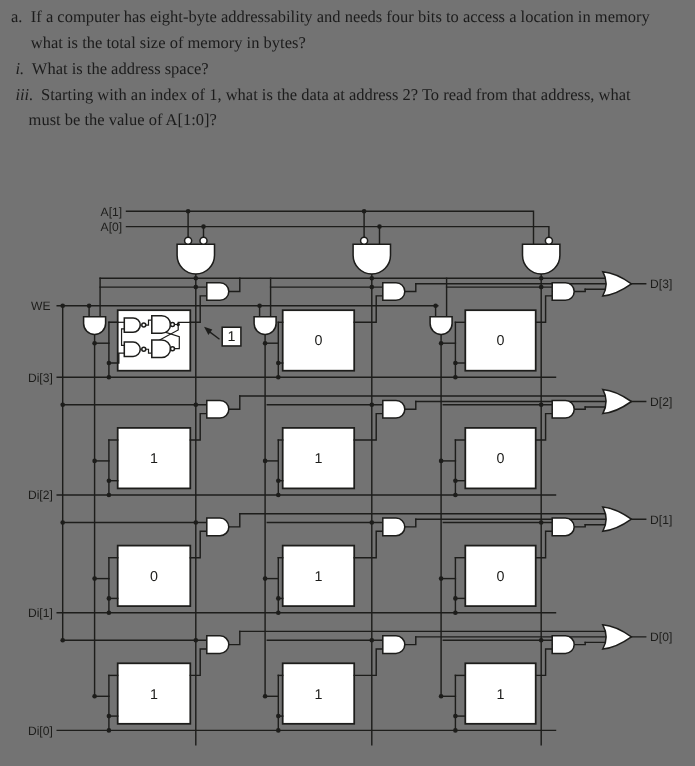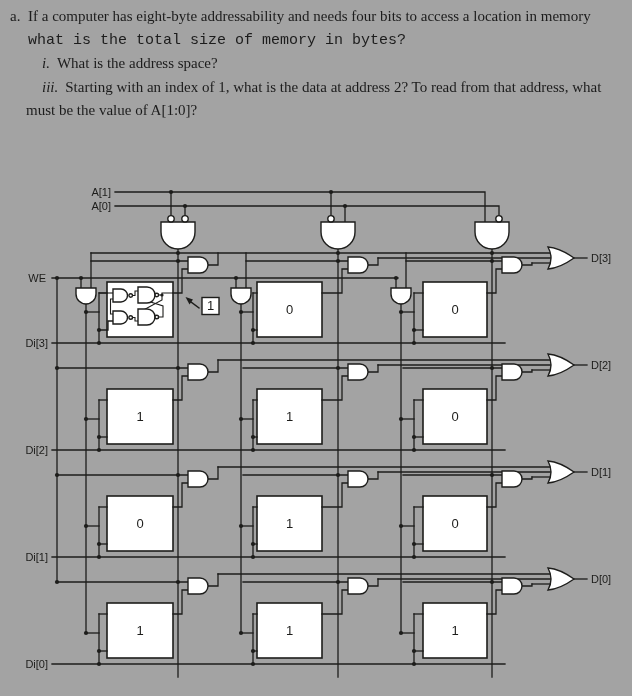--- a/index.html
+++ b/index.html
@@ -1,22 +1,22 @@
 <!DOCTYPE html>
 <html style="--ink: #1d1d1b;"><head>
 <meta charset="utf-8">
 <style>
   html,body{margin:0;padding:0;background:#ffffff;}
-  .page{position:relative;width:632px;height:696px;background:#a3a3a3;overflow:hidden;
+  .page{position:relative;width:632px;height:696px;background:#737373;overflow:hidden;
         font-family:"Liberation Serif", serif;color:#1c1c1c;}
   .questions{position:absolute;top:0;left:0;width:632px;height:170px;overflow:hidden;
              padding-top:5px;box-sizing:border-box;}
   .qline{white-space:nowrap;overflow:hidden;line-height:23.5px;font-size:15px;padding-left:10px;}
-  .qline.cont{padding-left:28px;font-family:Liberation Mono, monospace;}
-  .qline.sub{padding-left:14px;margin-left:28px;}
+  .qline.cont{padding-left:28px;}
+  .qline.sub{padding-left:14px;}
   .qline.sub2{padding-left:26px;}
   .qnum{display:inline-block;width:18px;}
   .rnum{font-style:italic;padding-right:7px;}
   svg{position:absolute;top:170px;left:0;}
   svg .w{stroke:var(--ink,#1d1d1b);stroke-width:1.3;fill:none;stroke-linecap:square;}
   svg .g{stroke:var(--ink,#1d1d1b);stroke-width:1.4;fill:#fff;}
   svg .cellbox{stroke:var(--ink,#1d1d1b);stroke-width:1.6;fill:#fff;}
   svg .thin{stroke:var(--ink,#1d1d1b);stroke-width:1.1;fill:none;}
   svg .dot{fill:var(--ink,#1d1d1b);stroke:none;}
   svg text{fill:var(--ink,#1d1d1b);font-family:"Liberation Sans", sans-serif;font-size:11px;}

